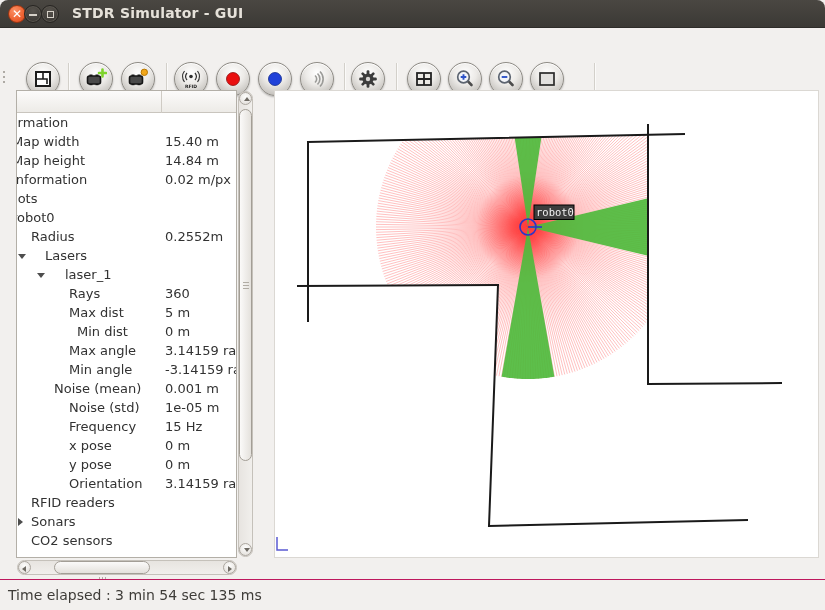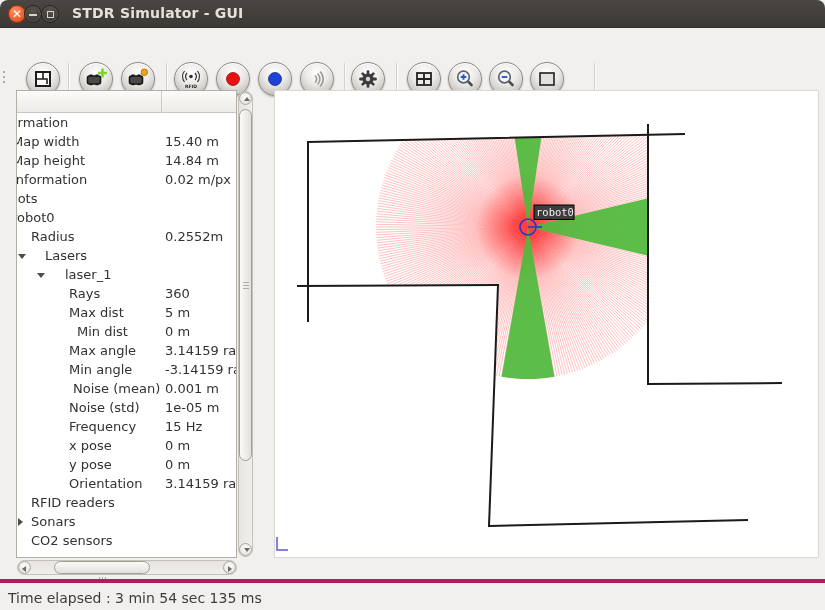--- a/index.html
+++ b/index.html
@@ -105,21 +105,21 @@
   .h-thumb .grip { position:absolute; left:44px; top:5px; }
   .h-thumb .grip i { display:inline-block; width:1px; height:5px; background:#b1aca4; margin-right:2px; }
   
   .map-view {
     position:absolute; left:274px; top:90px; width:545px; height:468px;
     background:#ffffff; border:1px solid #dbd8d3;
   }
   
   .statusbar {
     position:absolute; left:0; top:579px; width:825px; height:31px;
-    background:#f2f0ee; border-top:4px solid #be185d;
+    background:#f2f0ee; border-top:1px solid #be185d;
   }
   .statusbar .txt { position:absolute; left:8px; top:0; line-height:30px; font-size:14px; color:#3e3c38; }
 </style>
 </head>
 <body>
 
 <div class="titlebar">
   <div class="winbtn close">✕</div>
   <div class="winbtn minmax min">
       <span class="glyph-min"></span>
@@ -295,21 +295,21 @@
       </div>
       <div class="tree-row">
         <span class="lbl" style="left: 52px;">Max angle</span>
         <span class="val">3.14159 rad</span>
       </div>
       <div class="tree-row">
         <span class="lbl" style="left: 52px;">Min angle</span>
         <span class="val">-3.14159 rad</span>
       </div>
       <div class="tree-row">
-        <span class="lbl" style="left: 56px;">Noise (mean)</span>
+        <span class="lbl" style="left: 37px;">Noise (mean)</span>
         <span class="val">0.001 m</span>
       </div>
       <div class="tree-row">
         <span class="lbl" style="left: 52px;">Noise (std)</span>
         <span class="val">1e-05 m</span>
       </div>
       <div class="tree-row">
         <span class="lbl" style="left: 52px;">Frequency</span>
         <span class="val">15 Hz</span>
       </div>

